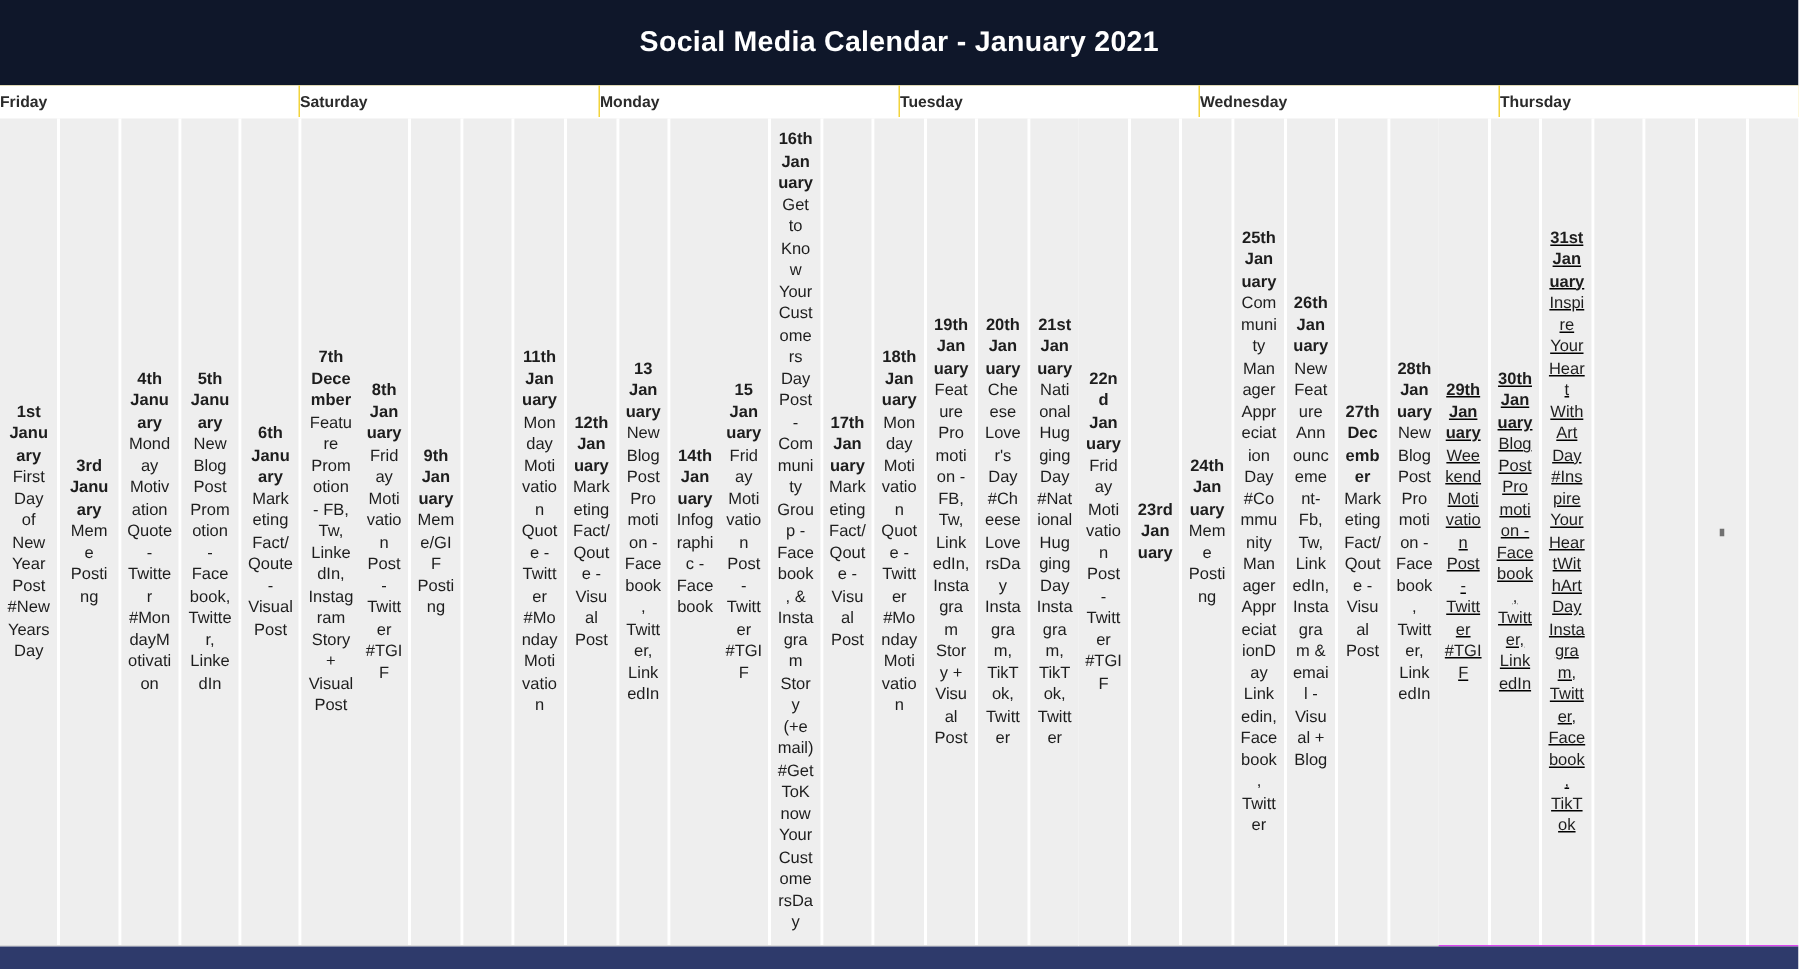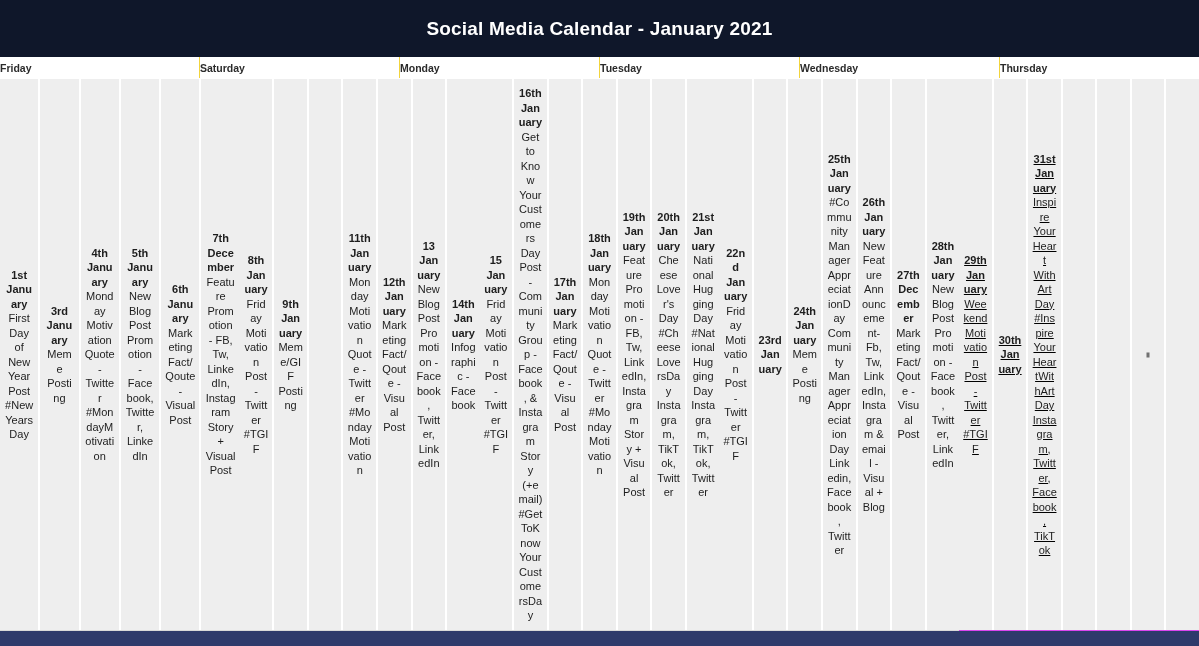--- a/index.html
+++ b/index.html
@@ -307,22 +307,22 @@
         </div>
         <div class="day-cell">
           <div class="day-date">24th January</div>
           <div class="day-lines">
             <span class="day-line">Meme Posting</span>
           </div>
         </div>
         <div class="day-cell">
           <div class="day-date">25th January</div>
           <div class="day-lines">
+            <span class="day-line">Community Manager Appreciation Day</span>
             <span class="day-line">#CommunityManagerAppreciationDay</span>
-            <span class="day-line">Community Manager Appreciation Day</span>
             <span class="day-line">Linkedin, Facebook, Twitter</span>
           </div>
         </div>
         <div class="day-cell">
           <div class="day-date">26th January</div>
           <div class="day-lines">
             <span class="day-line">New Feature Announcement- Fb, Tw, LinkedIn, Instagram &amp; email - Visual + Blog</span>
           </div>
         </div>
         <div class="day-cell">
@@ -341,20 +341,23 @@
       <div class="week-row">
         <div class="day-cell">
           <div class="day-date">29th January</div>
           <div class="day-lines">
             <span class="day-line">Weekend Motivation Post - Twitter</span>
             <span class="day-line">#TGIF</span>
           </div>
         </div>
         <div class="day-cell">
           <div class="day-date">30th January</div>
+          <div class="day-lines">
+            <span class="day-line">Blog Post Promotion - Facebook, Twitter, LinkedIn</span>
+          </div>
         </div>
         <div class="day-cell">
           <div class="day-date">31st January</div>
           <div class="day-lines">
             <span class="day-line">Inspire Your Heart With Art Day</span>
             <span class="day-line">#InspireYourHeartWithArtDay</span>
             <span class="day-line">Instagram, Twitter, Facebook, TikTok</span>
           </div>
         </div>
         <div class="day-cell empty"></div>

